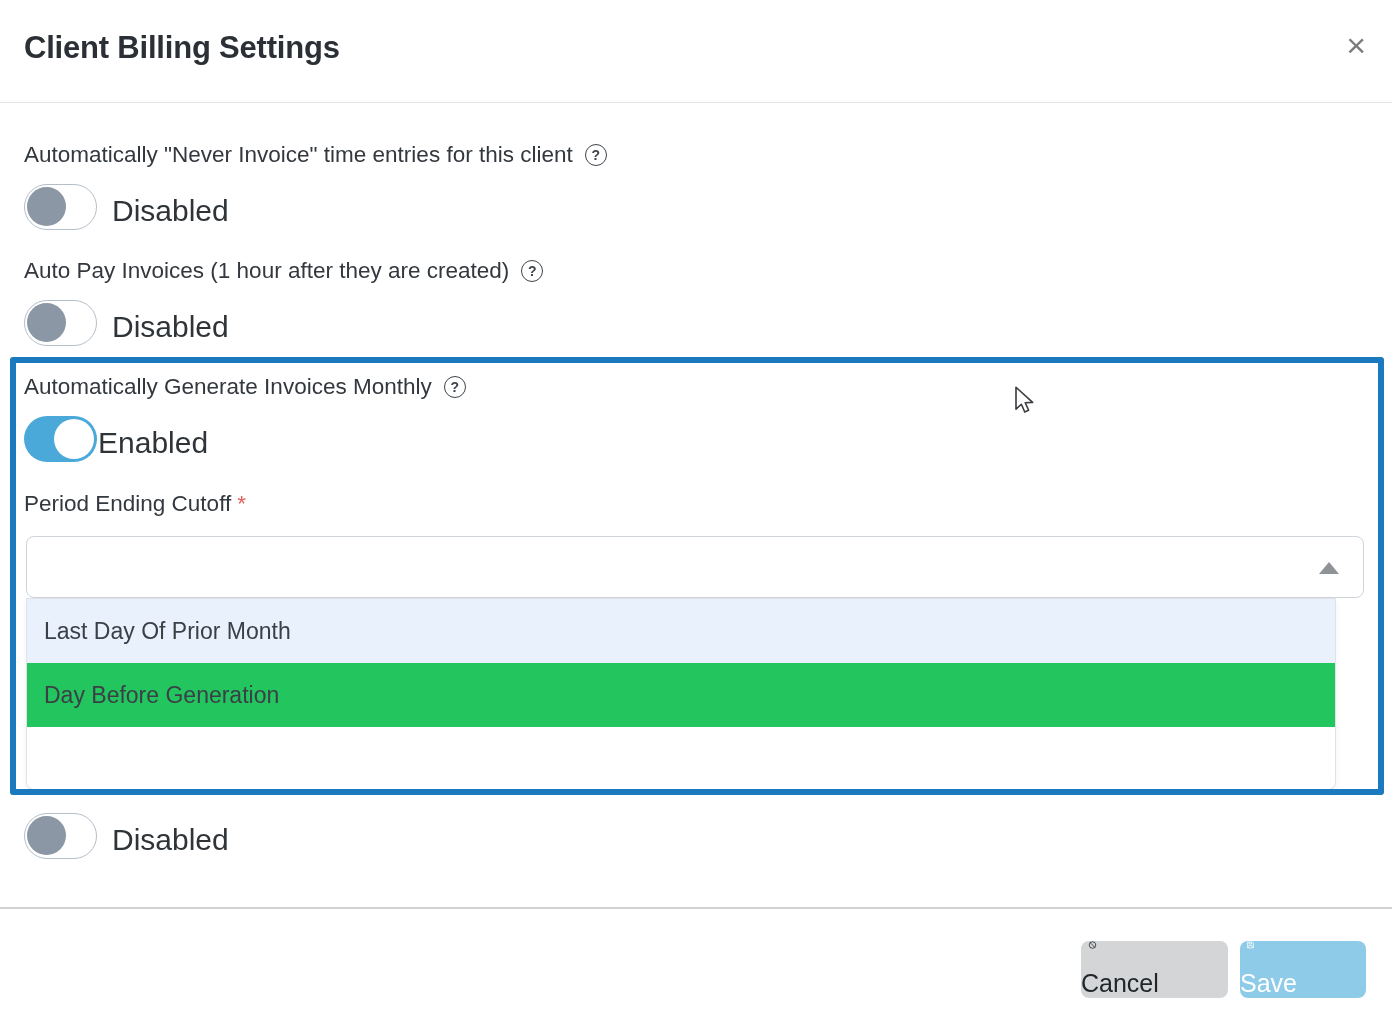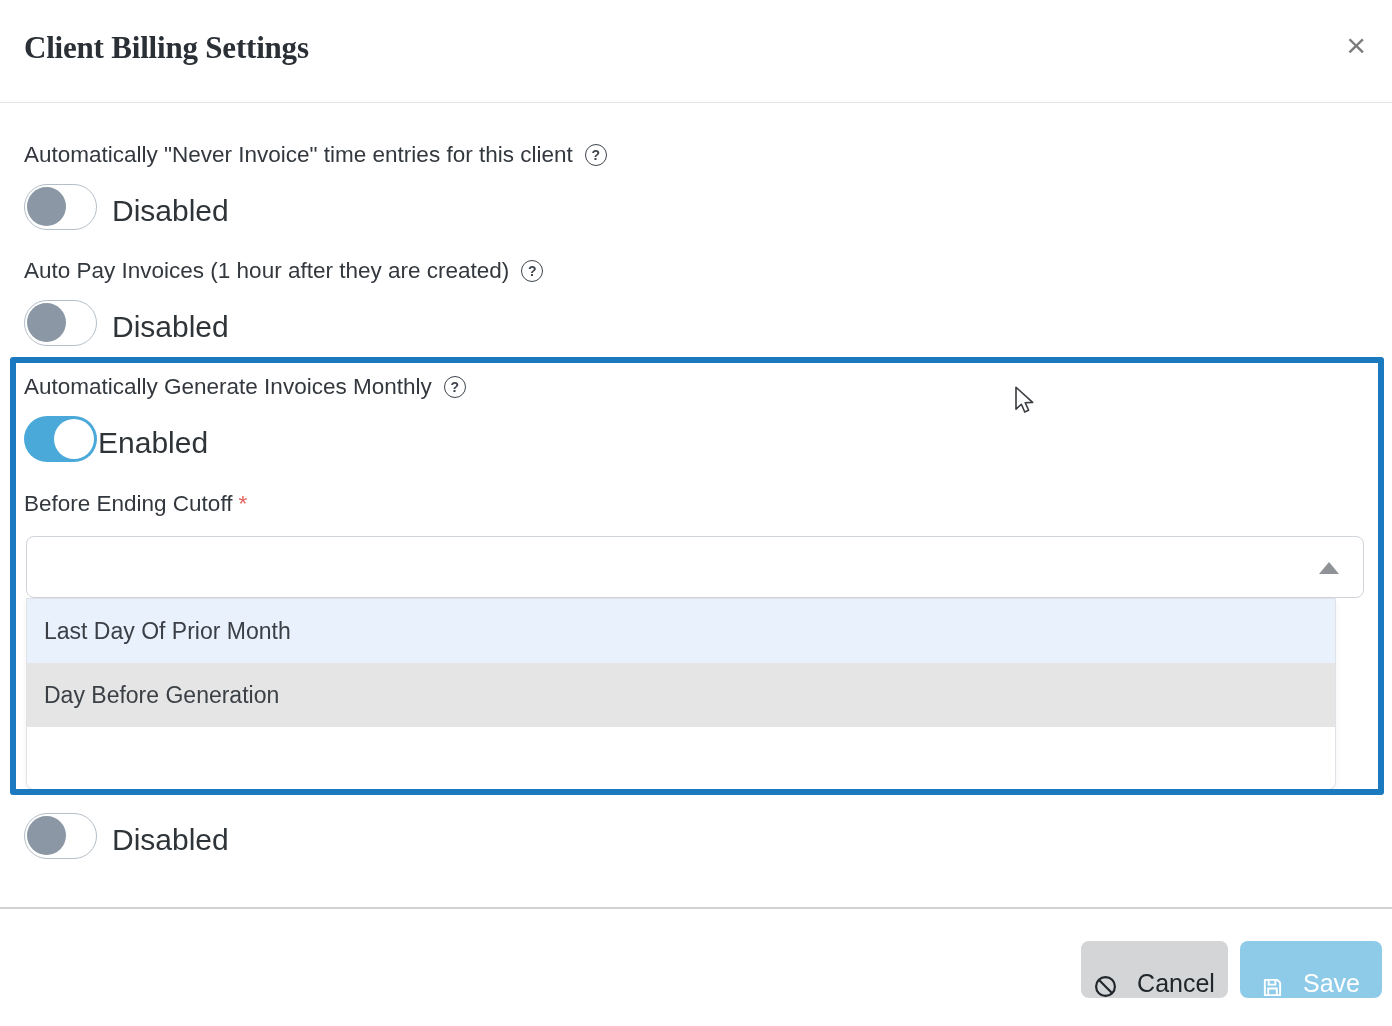--- a/index.html
+++ b/index.html
@@ -7,21 +7,21 @@
   body {
     font-family: "Liberation Sans", sans-serif;
     background:#ffffff;
     color:#2f3337;
     position:relative;
     overflow:hidden;
   }
   .abs { position:absolute; }
 
   
-  .modal-title { left:24px; top:30px; font-size:31px; font-weight:700; color:#2b3036; letter-spacing:-0.2px;font-family:Liberation Serif, serif; }
+  .modal-title { left:24px; top:30px; font-size:31px; font-weight:700; color:#2b3036; letter-spacing:-0.2px; }
   .close-btn { right:26px; top:28px; font-size:34px; line-height:1; color:#7d7d7d; cursor:pointer; font-weight:400; }
   .header-divider { top:102px; left:0; width:1392px; height:1px; background:#e4e4e4; }
 
   
   .setting-label { font-size:22.5px; color:#33383e; display:flex; align-items:center; gap:10px; white-space:nowrap; }
   .help-icon {
     width:22px; height:22px; border:1.7px solid #3e444b; border-radius:50%;
     display:inline-flex; align-items:center; justify-content:center;
     font-size:14px; font-weight:700; color:#3e444b; flex:0 0 auto; margin-left:2px;
   }
@@ -50,40 +50,40 @@
     border-bottom:12px solid #8f9296;
   }
   .dropdown-menu {
     left:26px; top:598px; width:1310px; height:192px;
     background:#fff; border:1px solid #dfe3e7;
     border-radius:0 0 8px 8px; overflow:hidden; z-index:5;
     box-shadow:0 3px 6px rgba(0,0,0,0.05);
   }
   .dropdown-option {
     height:64px; display:flex; align-items:center; padding-left:17px;
-    font-size:23px; color:#3b4046; cursor:pointer; background:#e5e5e5;
+    font-size:23px; color:#3b4046; cursor:pointer; background:#22c55e;
   }
   .dropdown-option.highlighted { background:#e9f1fd; }
 
   
   .highlight-rect {
     left:10px; top:357px; width:1374px; height:438px;
     border:6px solid #1b79c0; border-radius:3px;
     z-index:10; pointer-events:none;
   }
 
   
   .footer-divider { top:907px; left:0; width:1392px; height:2px; background:#d2d2d2; }
   .btn {
     position:absolute; top:941px; height:57px; border:none; border-radius:8px;
-    display:flex; align-items:flex-end; justify-content:center; gap:20px;
-    font-family:"Liberation Sans", sans-serif; font-size:25px; cursor:pointer;
+    display:flex; align-items:flex-start; justify-content:center; gap:20px;
+    font-family:"Liberation Sans", sans-serif; font-size:25px; cursor:pointer;flex-direction:column;
   }
   .btn-cancel { left:1081px; width:147px; background:#d3d5d7; color:#21262b; }
-  .btn-save   { left:1240px; width:142px; background:#8ecbe9; color:#ffffff; }
+  .btn-save   { left:1240px; width:126px; background:#8ecbe9; color:#ffffff; }
 
   .cursor-wrap { left:1013px; top:386px; z-index:20; pointer-events:none; }
 </style>
 </head>
 <body>
 
 <div class="abs modal-title">Client Billing Settings</div>
 <div class="abs close-btn">×</div>
 <div class="abs header-divider"></div>
 
@@ -108,21 +108,21 @@
 <div class="abs setting-label" style="left:24px; top:374px;align-items:center;">
   <span>Automatically Generate Invoices Monthly</span>
   <span class="help-icon">?</span>
 </div>
 <div class="toggle on" style="left:24px; top:416px;">
   <span class="knob"></span>
 </div>
 <div class="abs state-text" style="left:98px; top:426px;">Enabled</div>
 
 <div class="abs cutoff-label">
-  <span>Before Ending Cutoff</span><span class="required">*</span>
+  <span>Period Ending Cutoff</span><span class="required">*</span>
 </div>
 <div class="abs select-box">
   <span></span>
   <span class="caret-up"></span>
 </div>
 <div class="abs dropdown-menu">
   <div class="dropdown-option highlighted">Last Day Of Prior Month</div>
   <div class="dropdown-option">Day Before Generation</div>
 </div>
 

